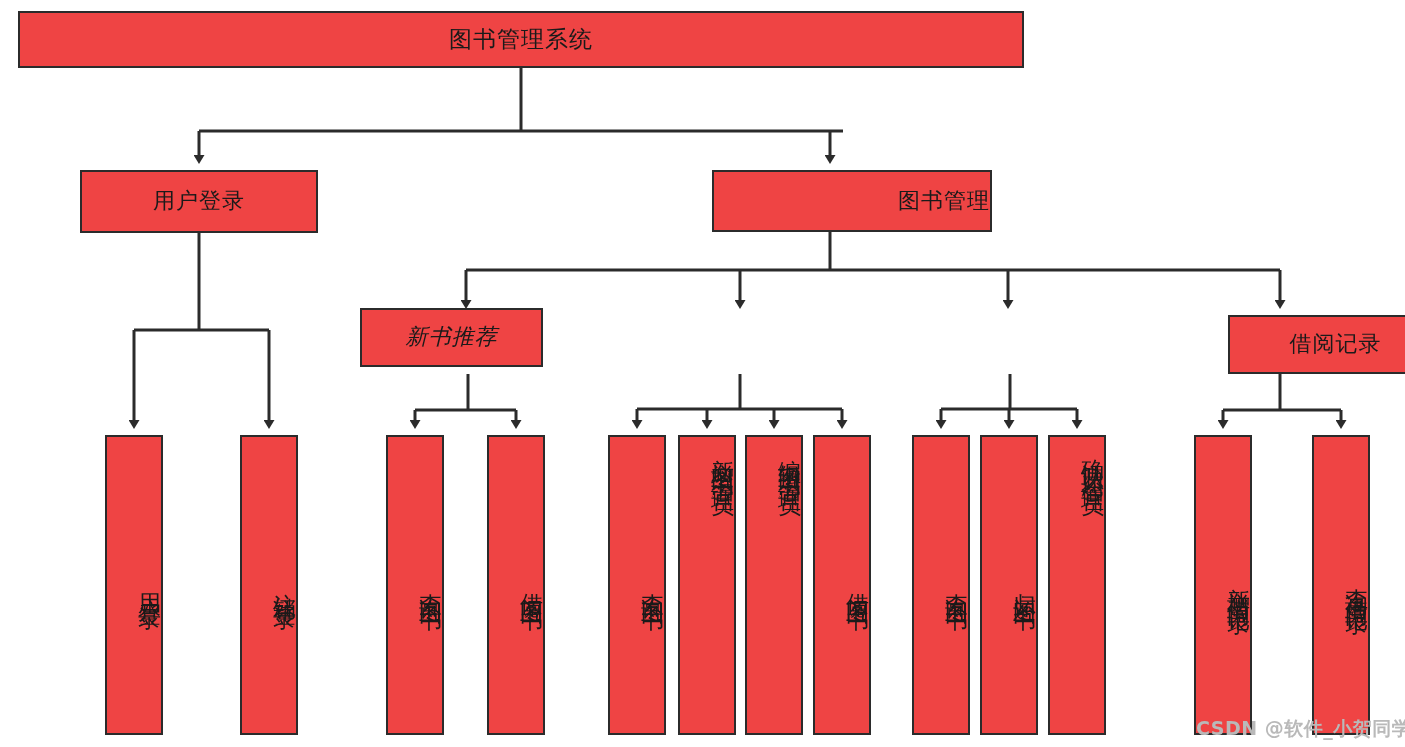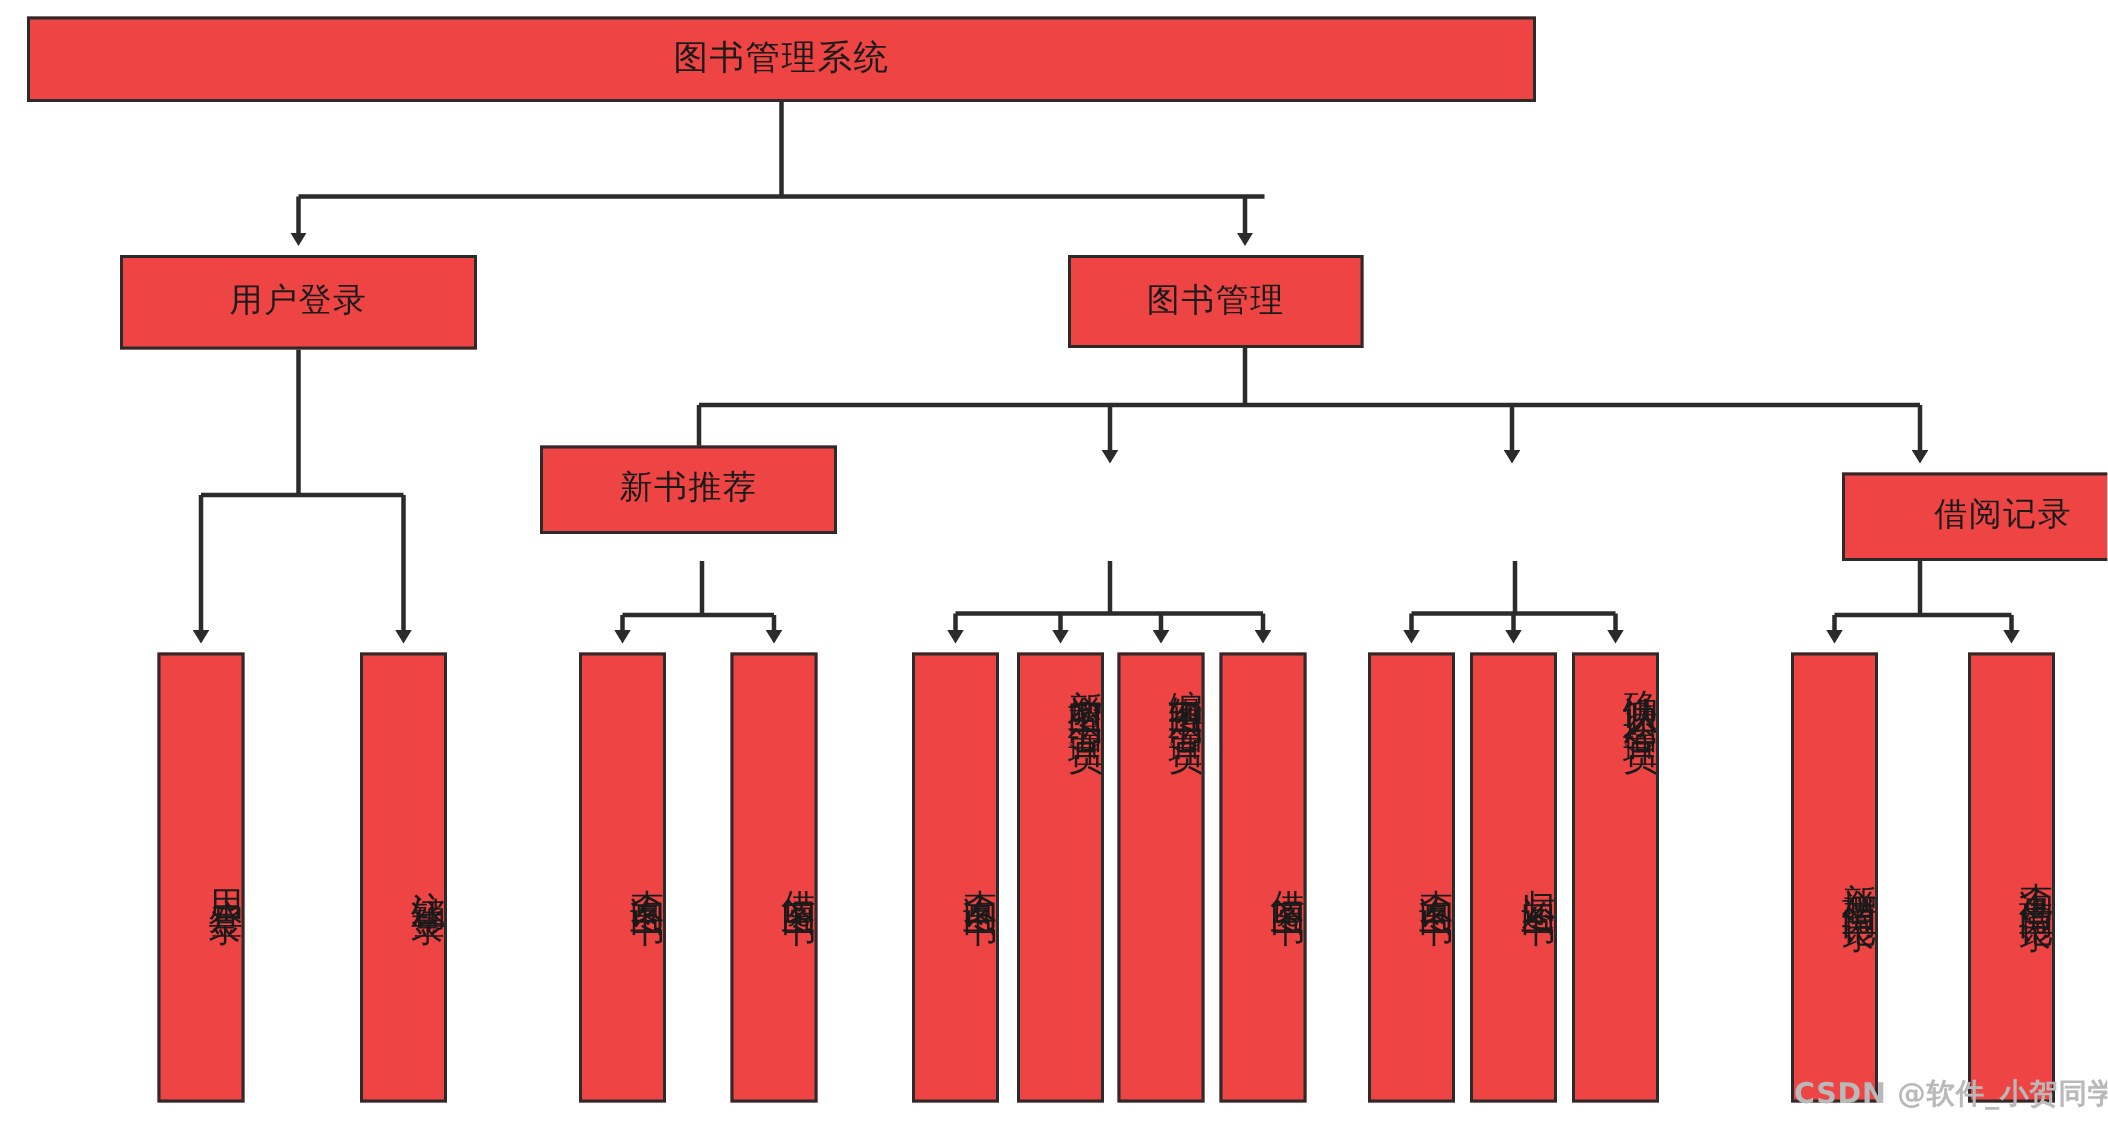--- a/index.html
+++ b/index.html
@@ -124,25 +124,25 @@
     </g>
   </svg>
 
   <div class="node node-h node-root" style="left:18px; top:11px; width:1006px; height:57px;">
     <span>图书管理系统</span>
   </div>
 
   <div class="node node-h" style="left:80px; top:170px; width:238px; height:63px;">
     <span>用户登录</span>
   </div>
-  <div class="node node-h" style="left:712px; top:170px; width:197px; height:62px;">
+  <div class="node node-h" style="left:712px; top:170px; width:280px; height:62px;justify-content:flex-end;">
     <span>图书管理</span>
   </div>
 
-  <div class="node node-h" style="left:360px; top:297px; width:198px; height:59px;">
+  <div class="node node-h" style="left:360px; top:308px; width:183px; height:59px;font-style:italic;">
     <span>新书推荐</span>
   </div>
   <div class="node node-h" style="left:1228px; top:315px; width:215px; height:59px;">
     <span>借阅记录</span>
   </div>
 
   <div class="node node-v vcenter" style="left:105px; top:435px; width:58px; height:300px;">
     <span class="vtext">用户登录</span>
   </div>
   <div class="node node-v vcenter" style="left:240px; top:435px; width:58px; height:300px;">

